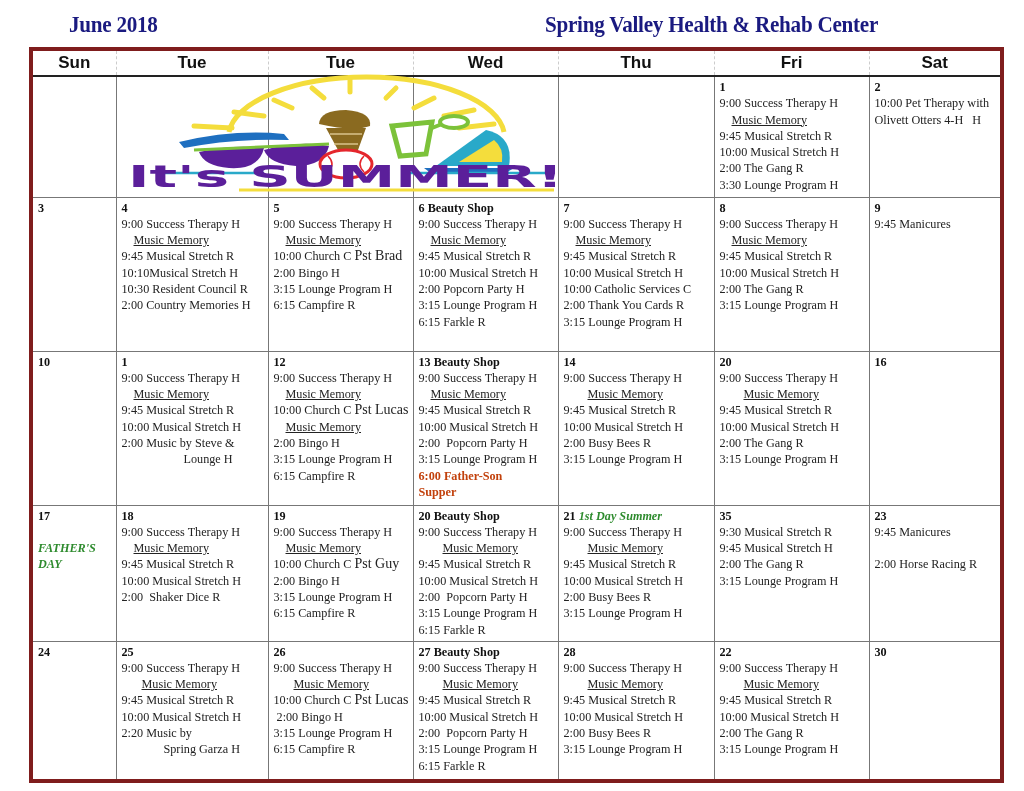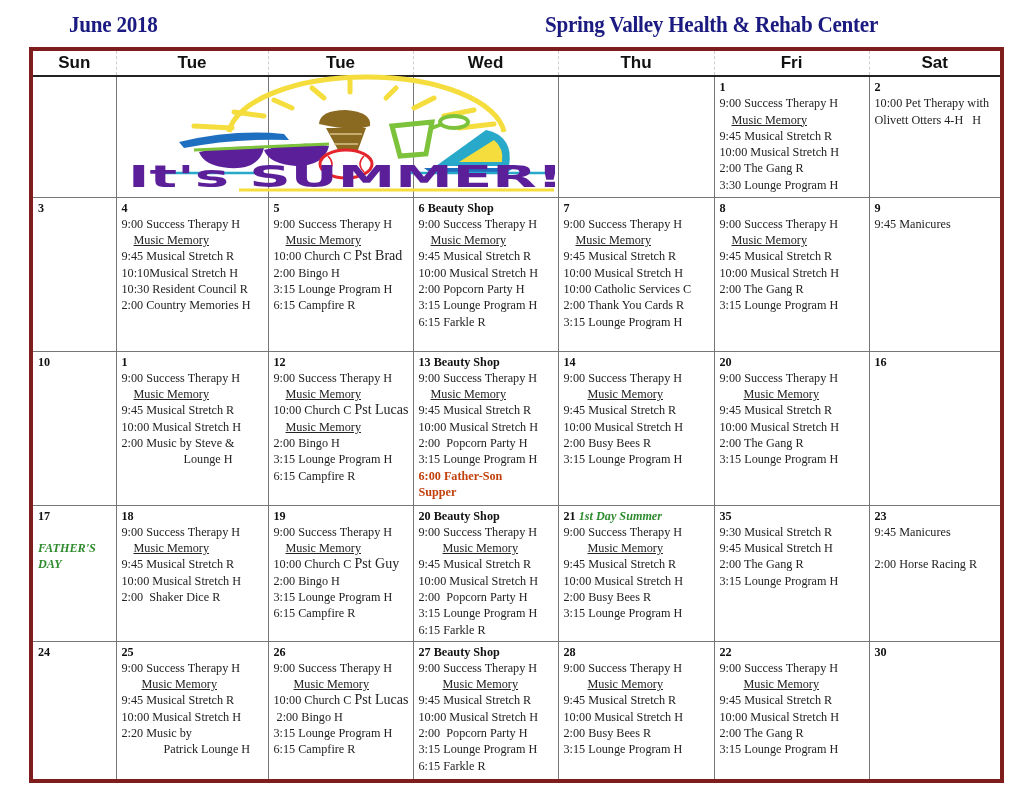--- a/index.html
+++ b/index.html
@@ -271,21 +271,21 @@
       <td>
         <div class="dnum">24</div>
       </td>
       <td>
         <div class="dnum">25</div>
         <div class="line">9:00 Success Therapy H</div>
         <div class="line ind" style="padding-left:20px">Music Memory</div>
         <div class="line">9:45 Musical Stretch R</div>
         <div class="line">10:00 Musical Stretch H</div>
         <div class="line">2:20 Music by</div>
-        <div class="line" style="padding-left:42px">Patrick Lounge H</div>
+        <div class="line" style="padding-left:42px">Spring Garza H</div>
       </td>
       <td>
         <div class="dnum">26</div>
         <div class="line">9:00 Success Therapy H</div>
         <div class="line ind" style="padding-left:20px">Music Memory</div>
         <div class="line"><span>10:00 Church C</span> <span class="small">Pst Lucas</span></div>
         <div class="line" style="white-space:pre"> 2:00 Bingo H</div>
         <div class="line">3:15 Lounge Program H</div>
         <div class="line">6:15 Campfire R</div>
       </td>

